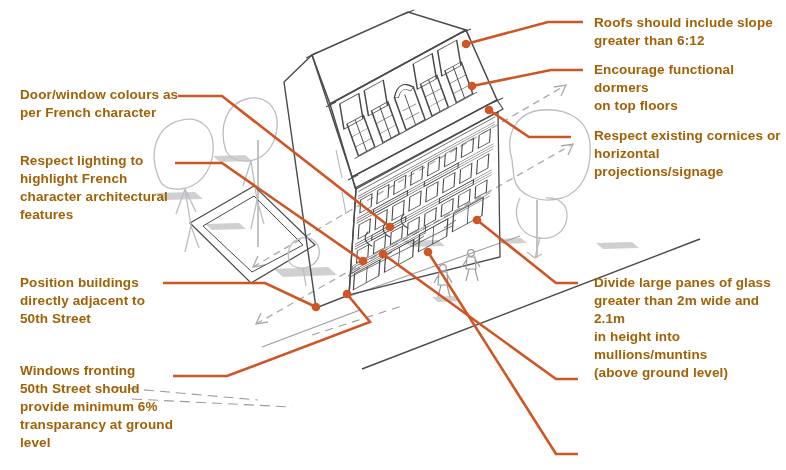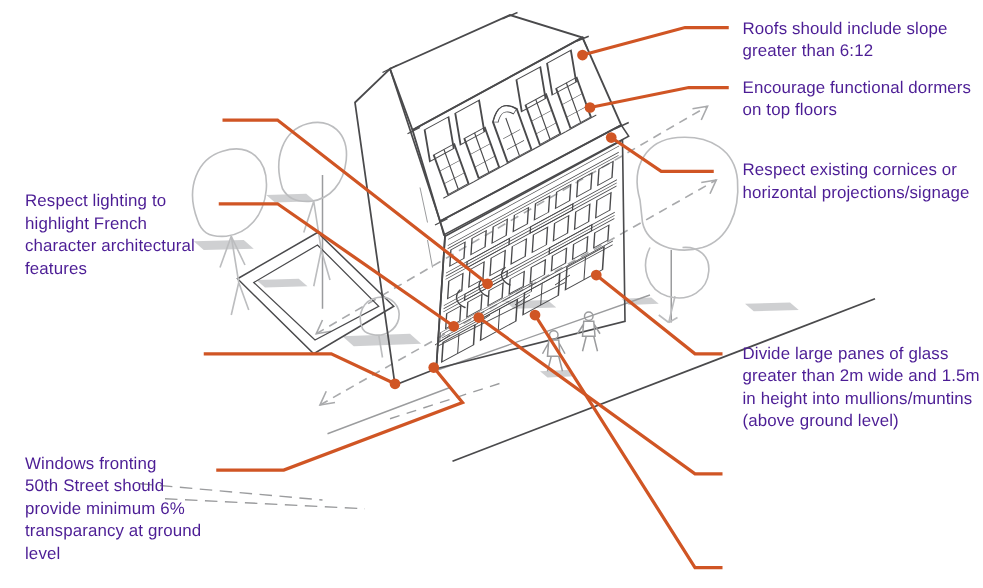--- a/index.html
+++ b/index.html
@@ -1,20 +1,20 @@
 <!DOCTYPE html>
 <html><head>
 <meta charset="utf-8">
 <style>
   html,body{margin:0;padding:0;background:#fff;}
   body{width:786px;height:470px;overflow:hidden;font-family:"Liberation Sans",sans-serif;}
   .stage{position:relative;width:786px;height:470px;background:#ffffff;}
   svg.art{position:absolute;left:0;top:0;}
-  .label{position:absolute;color:#4c1d95;font-size:13.5px;line-height:18px;
-         letter-spacing:.1px;white-space:pre-line;font-weight:400;}
+  .label{position:absolute;color:#a16207;font-size:13.5px;line-height:18px;
+         letter-spacing:.1px;white-space:pre-line;font-weight:700;}
   .lead{stroke:#d05524;stroke-width:2.6;fill:none;}
   .dot{fill:#d05524;stroke:none;}
   .dk{stroke:#4a4a4c;fill:none;}
   .lt{stroke:#9b9c9e;fill:none;}
   .tree{stroke:#bcbdbf;stroke-width:1.3;fill:none;}
   .shadow{fill:#c7c8ca;opacity:.85;stroke:none;}
   .dash{stroke:#a9aaac;stroke-width:1.3;fill:none;stroke-dasharray:7 5;}
   .ahead{stroke:#a9aaac;stroke-width:1.3;fill:none;}
 </style>
 </head>
@@ -207,33 +207,38 @@
       <polyline class="lead" points="578,379 556,379 383,254"></polyline>
       <circle class="dot" cx="383" cy="254" r="4.3"></circle>
     </g>
     <g>
       <polyline class="lead" points="578,454 556,454 428,252"></polyline>
       <circle class="dot" cx="428" cy="252" r="4.3"></circle>
     </g>
   </g>
 </svg>
 
+<div class="label" style="left:20px;top:86px;width:168px">Door/window colours as
+per French character</div>
 <div class="label" style="left:20px;top:152px;width:168px">Respect lighting to
 highlight French
 character architectural
 features</div>
+<div class="label" style="left:20px;top:274px;width:168px">Position buildings
+directly adjacent to
+50th Street</div>
 <div class="label" style="left:20px;top:362px;width:172px">Windows fronting
 50th Street should
 provide minimum 6%
 transparancy at ground
 level</div>
 <div class="label" style="left:594px;top:14px;width:192px">Roofs should include slope
 greater than 6:12</div>
 <div class="label" style="left:594px;top:127px;width:192px">Respect existing cornices or
 horizontal projections/signage</div>
 <div class="label" style="left:594px;top:61px;width:192px">Encourage functional dormers
 on top floors</div>
 <div class="label" style="left:594px;top:274px;width:192px">Divide large panes of glass
-greater than 2m wide and 1.5m
+greater than 2m wide and 2.1m
 in height into mullions/muntins
 (above ground level)</div>
 
 </div>
 
 </body></html>

